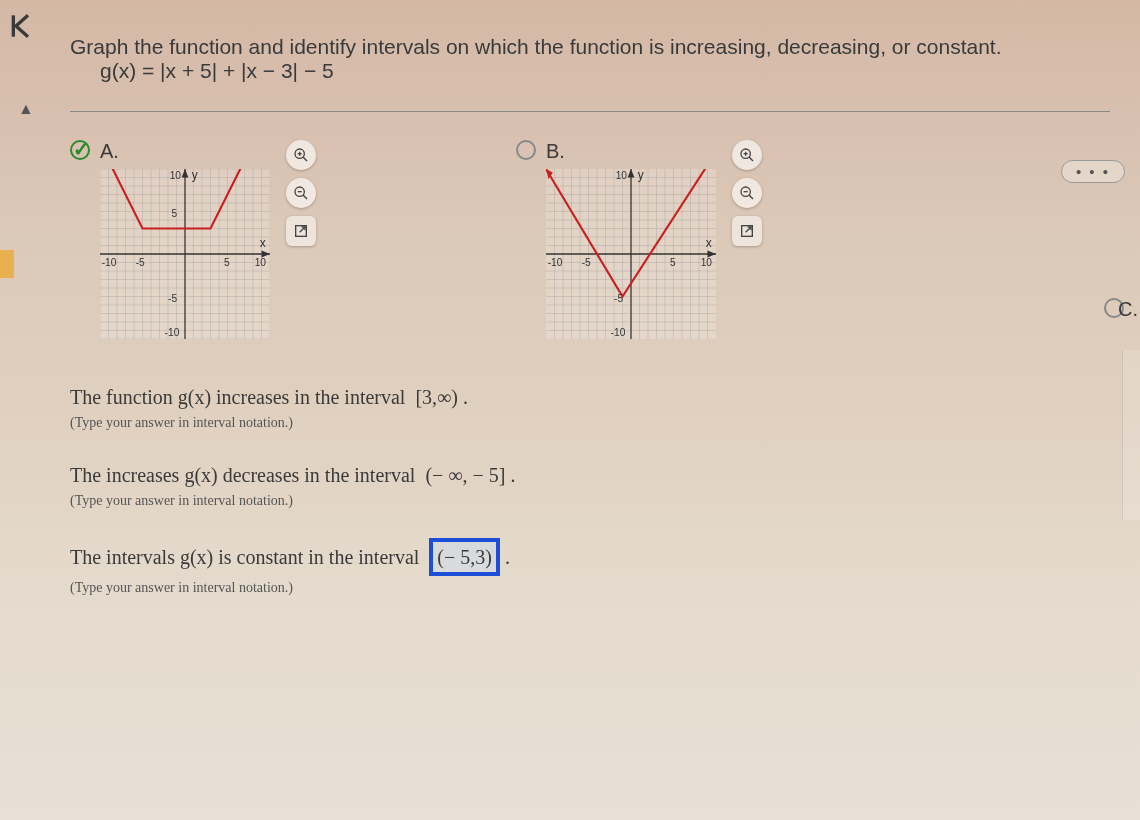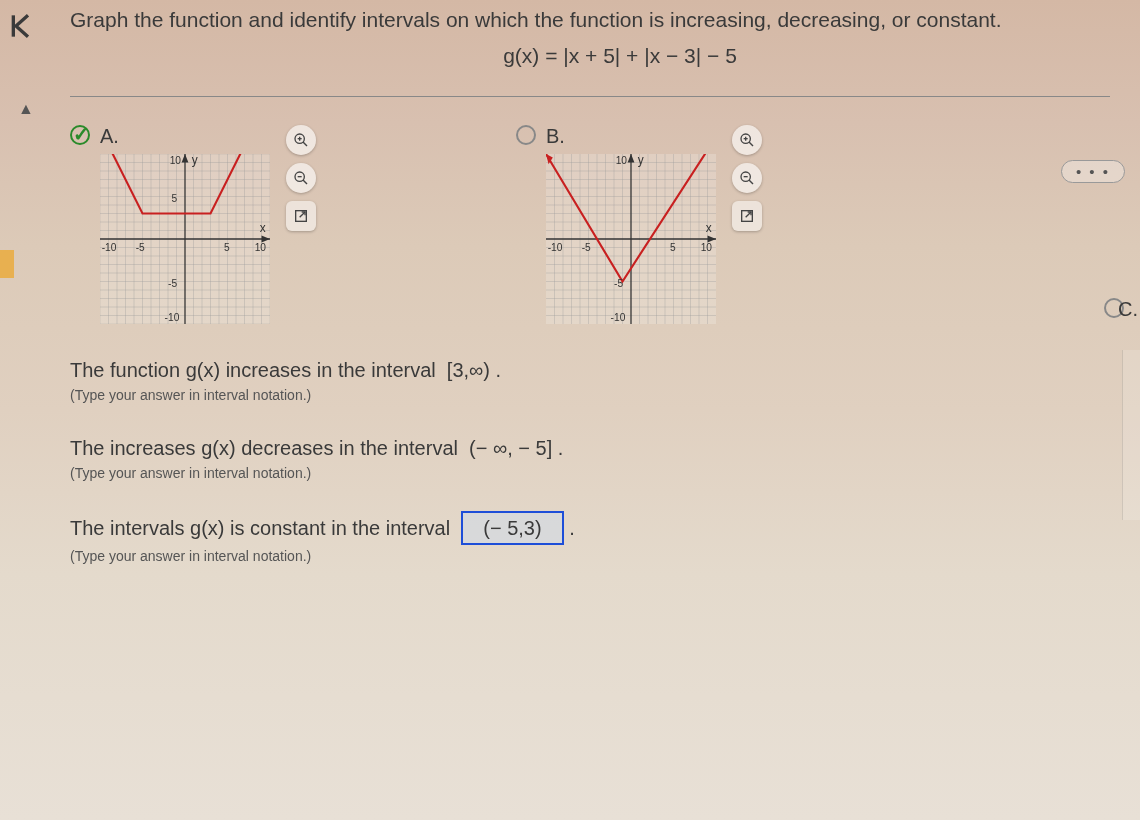--- a/index.html
+++ b/index.html
@@ -41,26 +41,26 @@
   }
   .content {
     position: absolute;
     left: 70px;
     top: 0;
     right: 0;
   }
   .question {
     padding-top: 8px;
     font-size: 21px;
+    margin-top: 27px;
   }
   .equation {
-    margin-top: 12px;
+    margin-top: 0;
     margin-left: 30px;
     font-size: 21px;
-    text-align: center;
   }
   hr.divider {
     border: none;
     border-top: 1px solid #888;
     margin: 28px 0 28px 0;
     width: 1040px;
   }
   .more-btn {
     position: absolute;
     right: 15px;
@@ -144,34 +144,35 @@
   }
   .popout-btn svg { width: 16px; height: 16px; }
   .graph-thumb {
     width: 170px;
     height: 170px;
     position: relative;
     background: rgba(255,255,255,0.2);
   }
   .graph-thumb svg { width: 100%; height: 100%; }
   .answers {
-    margin-top: 32px;
+    margin-top: 44px;
     font-size: 20px;
     line-height: 1.4;
+    font-family: Liberation Serif, serif;
   }
   .ans-block {
     margin-bottom: 28px;
   }
   .interval {
     display: inline-block;
   }
   .interval.boxed {
-    border: 2px solid #1d4ed8;
+    border: 4px solid #1d4ed8;
     background: rgba(200,220,245,0.4);
-    padding: 1px 20px;
+    padding: 1px 4px;
   }
   .hint {
     font-size: 14px;
     color: #555;
     margin-top: 2px;
   }
   .choice-col { display:flex; flex-direction:column; gap:6px; }
   .choice-c-partial {
     position: absolute;
     right: -4px;

